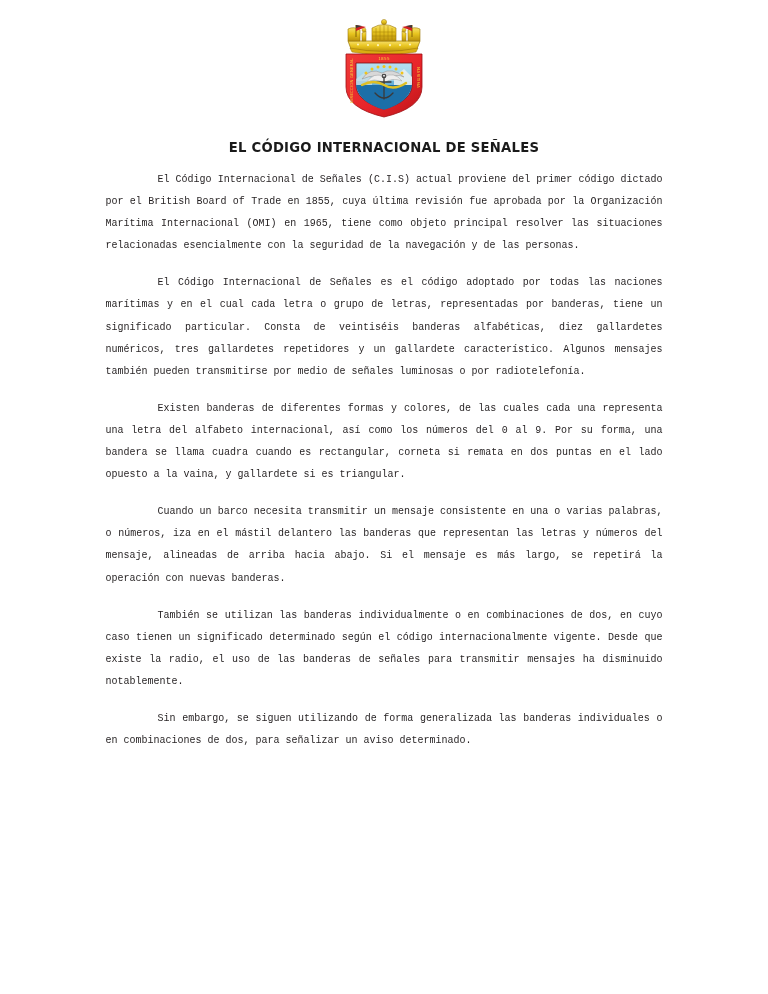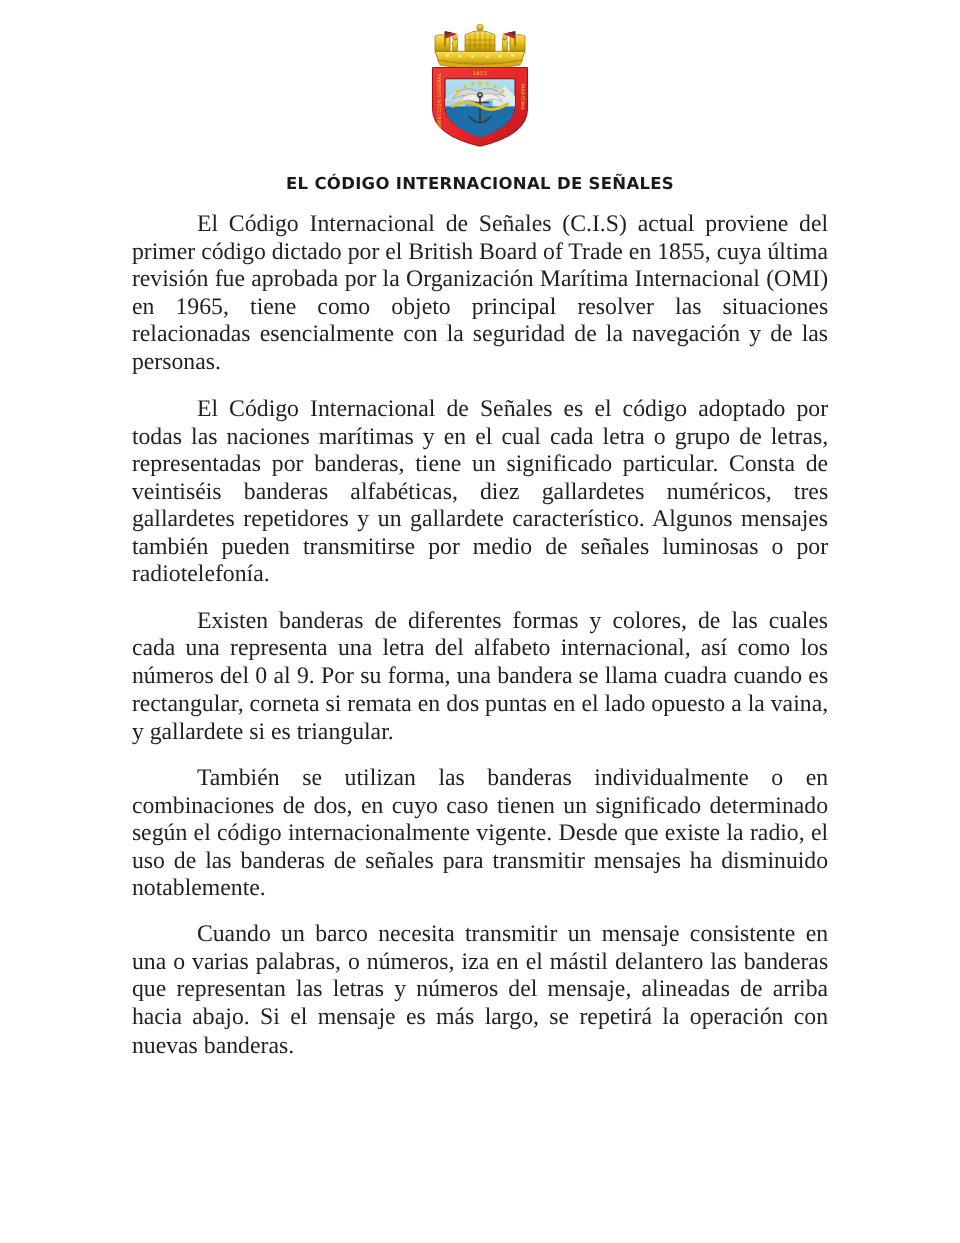--- a/index.html
+++ b/index.html
@@ -51,24 +51,24 @@
   .body-col {
     margin: 0 auto;
     width: 557px;
     padding-top: 14px;
   }
   p.para {
     margin: 0 0 15px 0;
     text-align: justify;
     text-justify: inter-word;
     text-indent: 52px;
-    font-size: 19px;
+    font-size: 10px;
     line-height: 22.1px;
     color: #231f20;
-    font-family: Liberation Serif, serif;
+    font-family: Liberation Mono, monospace;
     -webkit-hyphens: none;
     hyphens: none;
   }
   p.para:last-child { margin-bottom: 0; }
 </style>
 </head>
 <body>
 
 <div class="page">
 
@@ -185,17 +185,18 @@
       </g>
     </svg>
   </div>
 
   <h1 class="doc-title">EL CÓDIGO INTERNACIONAL DE SEÑALES</h1>
 
   <div class="body-col">
     <p class="para">El Código Internacional de Señales (C.I.S) actual proviene del primer código dictado por el British Board of Trade en 1855, cuya última revisión fue aprobada por la Organización Marítima Internacional (OMI) en 1965, tiene como objeto principal resolver las situaciones relacionadas esencialmente con la seguridad de la navegación y de las personas.</p>
     <p class="para">El Código Internacional de Señales es el código adoptado por todas las naciones marítimas y en el cual cada letra o grupo de letras, representadas por banderas, tiene un significado particular.  Consta de veintiséis banderas alfabéticas, diez gallardetes numéricos, tres gallardetes repetidores y un gallardete característico. Algunos mensajes también pueden transmitirse por medio de señales luminosas o por radiotelefonía.</p>
     <p class="para">Existen banderas de diferentes formas y colores, de las cuales cada una representa una letra del alfabeto internacional, así como los números del 0 al 9.  Por su forma, una bandera se llama cuadra cuando es rectangular, corneta si remata en dos puntas en el lado opuesto a la vaina, y gallardete si es triangular.</p>
+    <p class="para">Cuando un barco necesita transmitir un mensaje consistente en una o varias palabras, o números, iza en el mástil delantero las banderas que representan las letras y números del mensaje, alineadas de arriba hacia abajo. Si el mensaje es más largo, se repetirá la operación con nuevas banderas.</p>
     <p class="para">También se utilizan las banderas individualmente o en combinaciones de dos, en cuyo caso tienen un significado determinado según el código internacionalmente vigente. Desde que existe la radio, el uso de las banderas de señales para transmitir mensajes ha disminuido notablemente.</p>
-    <p class="para">Cuando un barco necesita transmitir un mensaje consistente en una o varias palabras, o números, iza en el mástil delantero las banderas que representan las letras y números del mensaje, alineadas de arriba hacia abajo. Si el mensaje es más largo, se repetirá la operación con nuevas banderas.</p>
+    <p class="para">Sin embargo, se siguen utilizando de forma generalizada las banderas individuales o en combinaciones de dos, para señalizar un aviso determinado.</p>
   </div>
 
 </div>
 
 </body></html>

